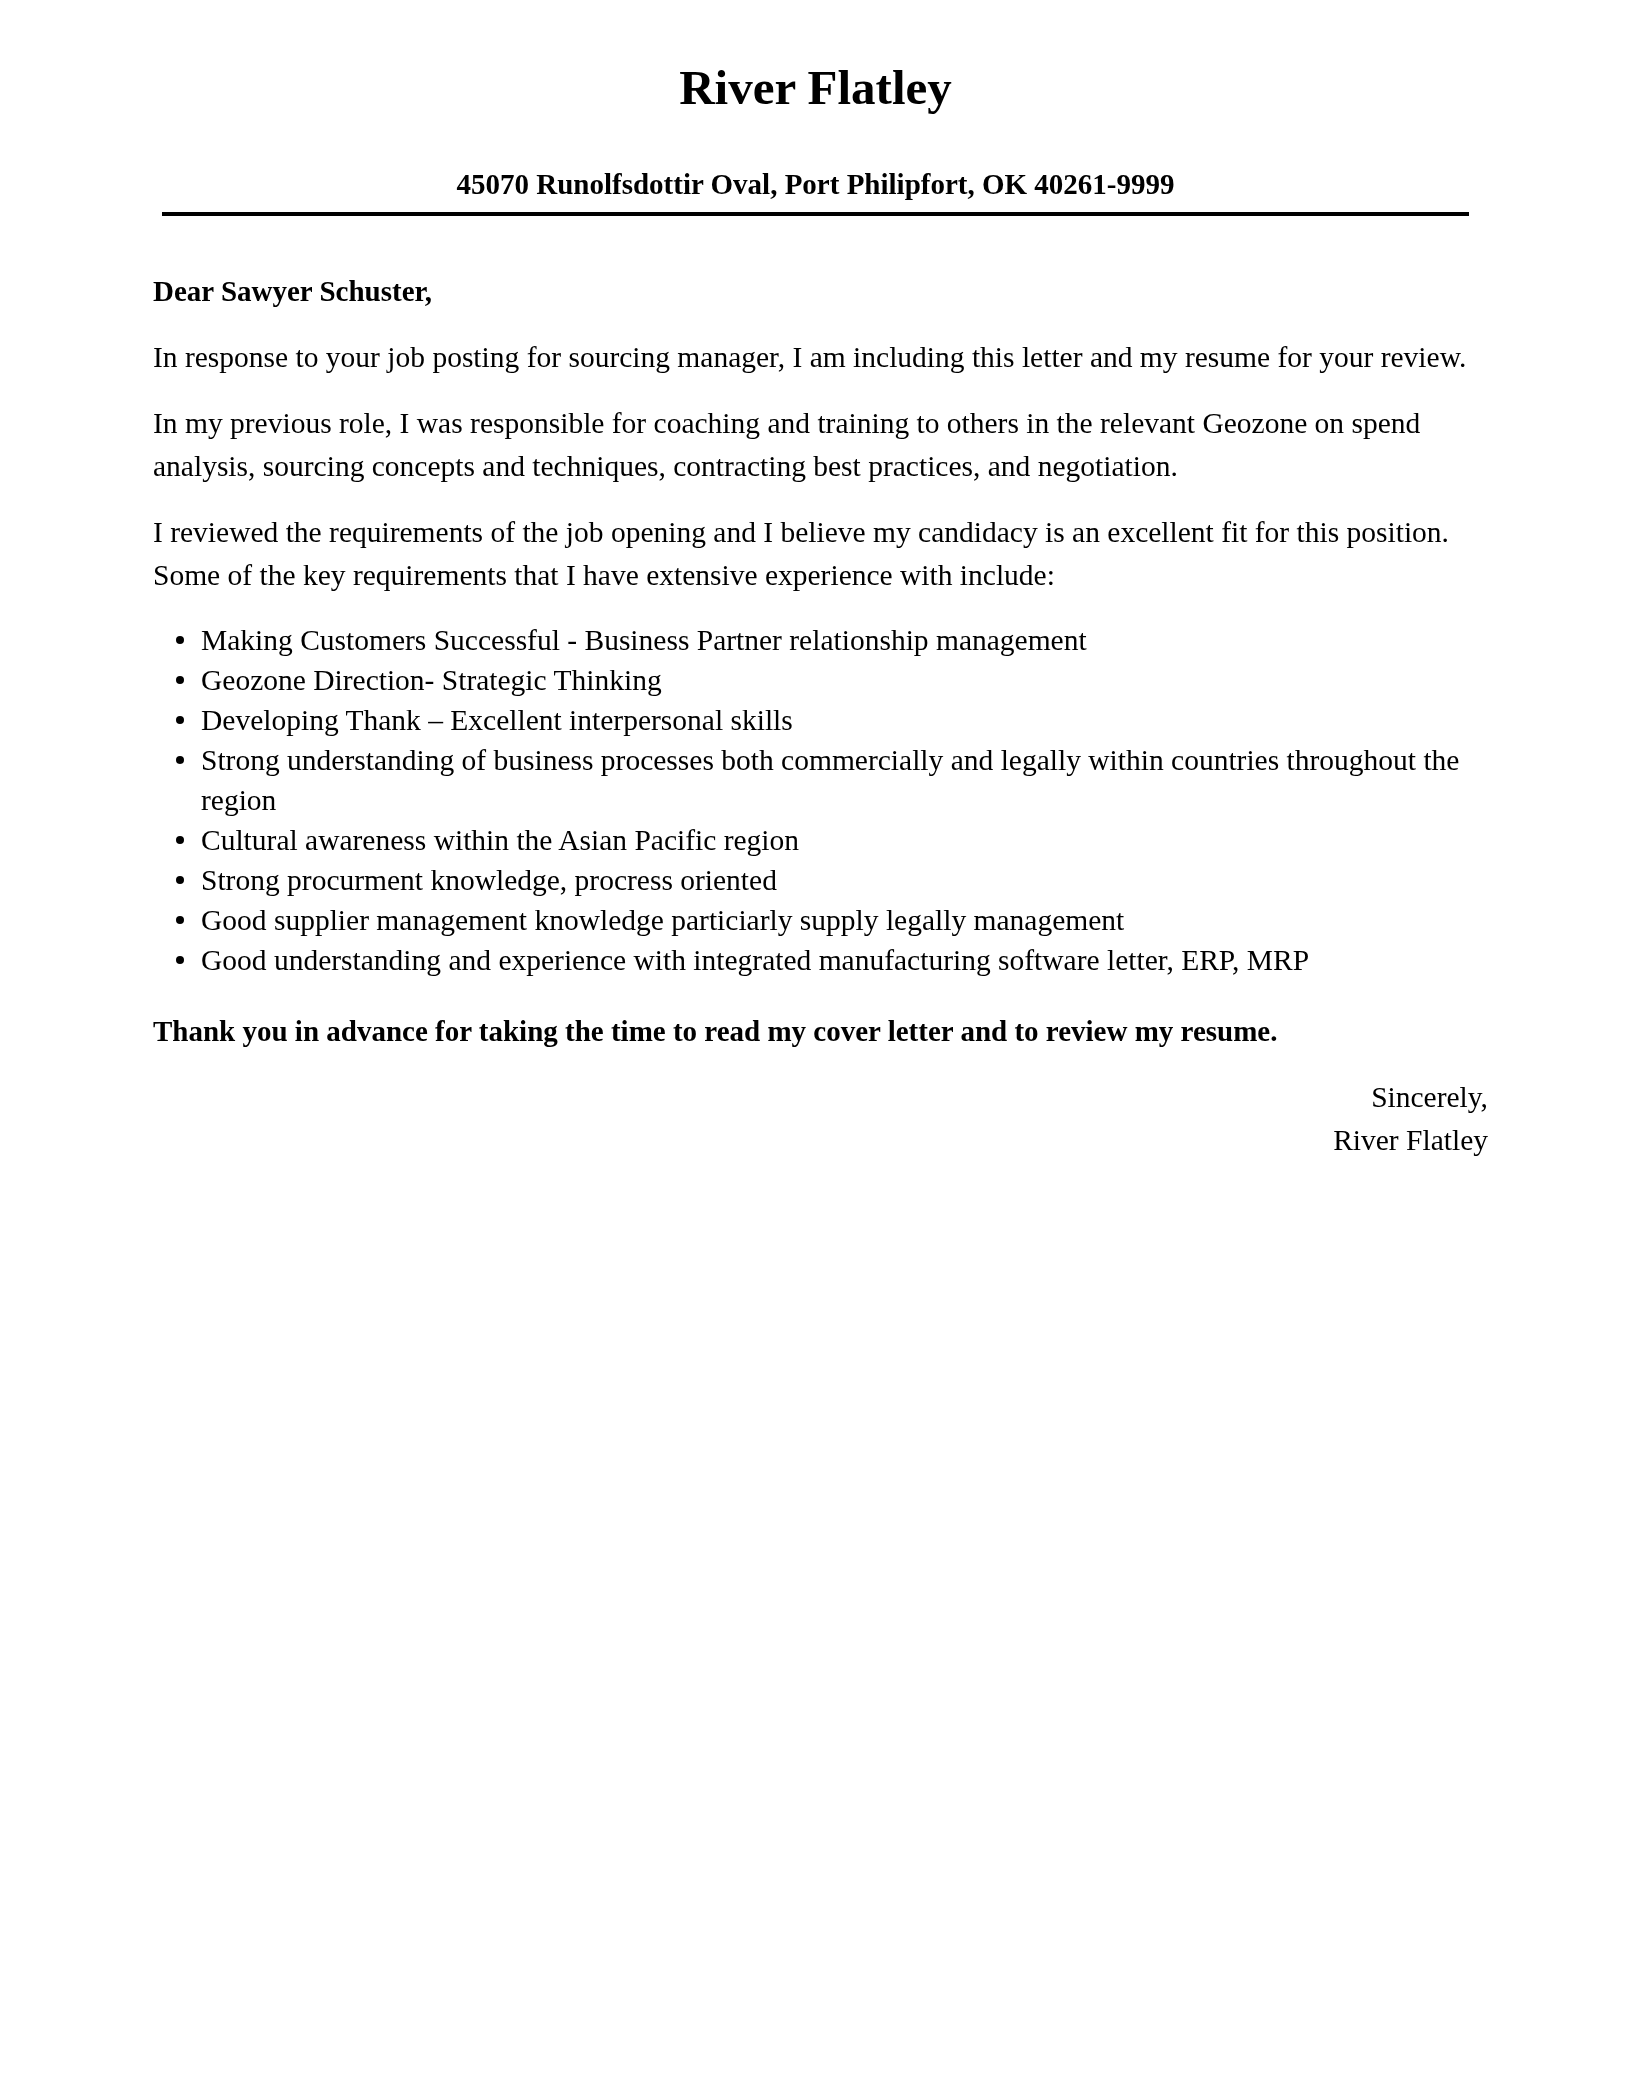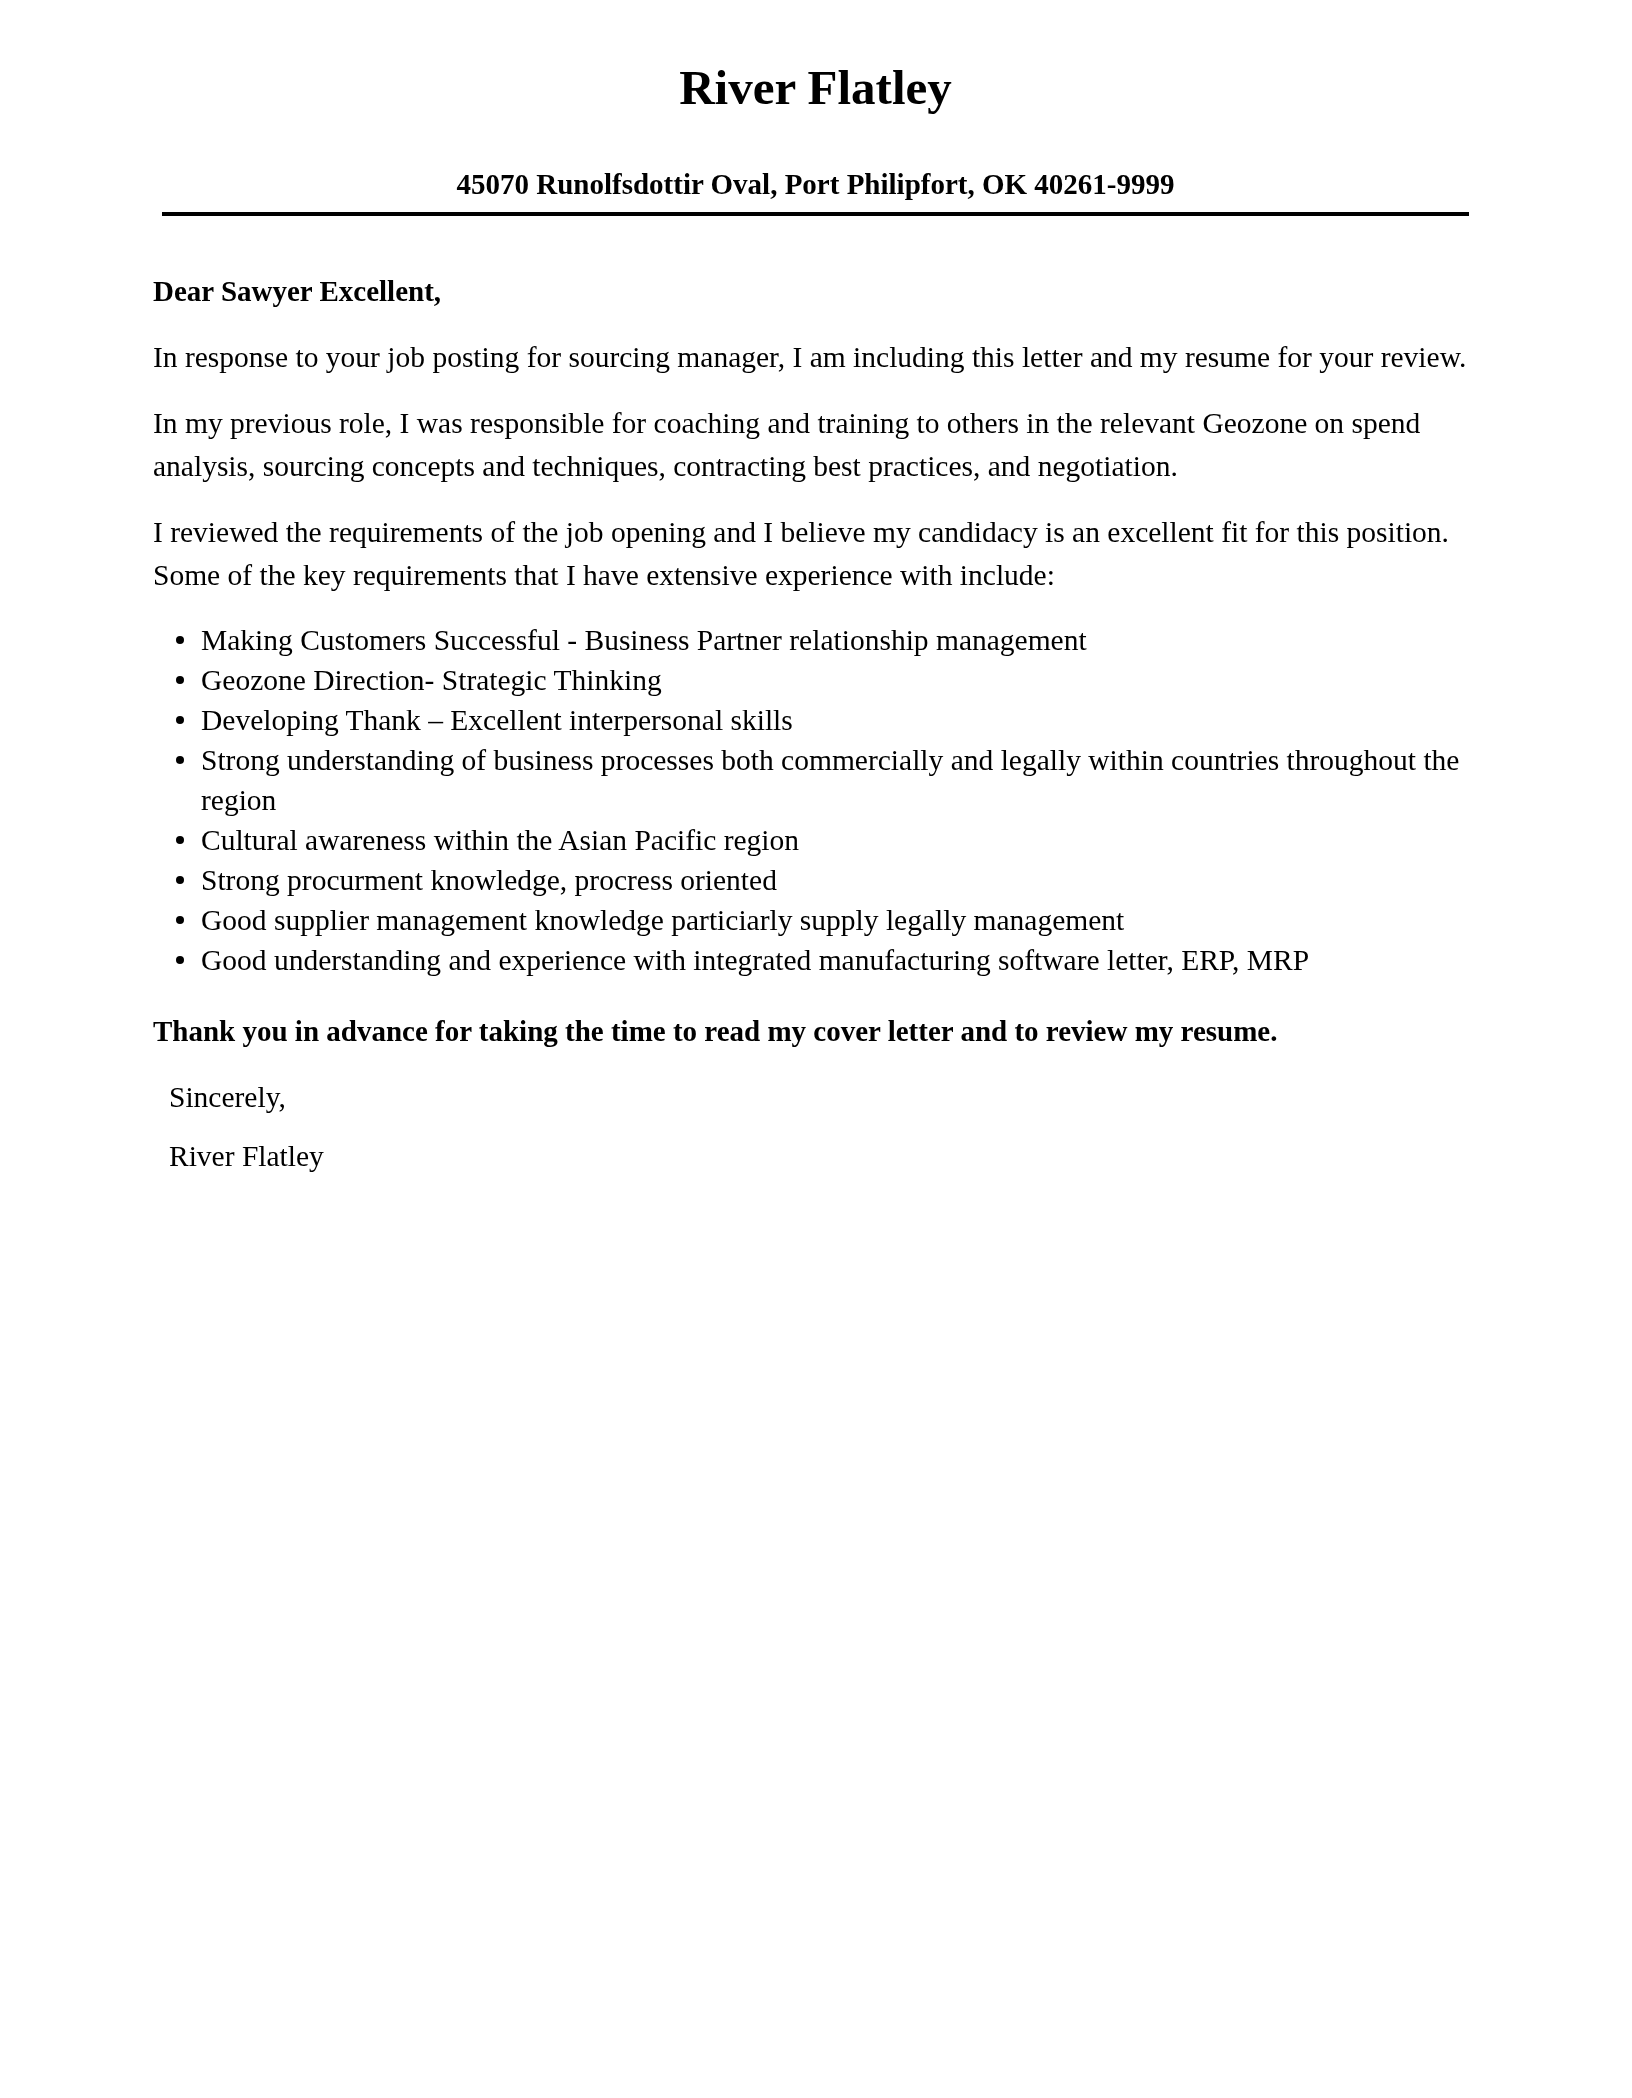--- a/index.html
+++ b/index.html
@@ -88,36 +88,37 @@
       height: 8px;
       border-radius: 50%;
       background: #000000;
     }
     .closing {
       font-weight: bold;
       font-size: 29px;
       margin: 0 0 23px 0;
     }
     .signoff {
-      margin: 16px;
+      margin: 0;
+      text-align: right;
     }
   </style>
 </head>
 <body>
 
 <div class="page">
 
   <div class="header">
     <h1 class="name">River Flatley</h1>
     <p class="address">45070 Runolfsdottir Oval, Port Philipfort, OK 40261-9999</p>
     <div class="rule"></div>
   </div>
 
   <div class="body">
-    <p class="salutation">Dear Sawyer Excellent,</p>
+    <p class="salutation">Dear Sawyer Schuster,</p>
 
     <p class="para">In response to your job posting for sourcing manager, I am including this letter and my resume for your review.</p>
     <p class="para">In my previous role, I was responsible for coaching and training to others in the relevant Geozone on spend analysis, sourcing concepts and techniques, contracting best practices, and negotiation.</p>
     <p class="para">I reviewed the requirements of the job opening and I believe my candidacy is an excellent fit for this position. Some of the key requirements that I have extensive experience with include:</p>
 
     <ul class="reqs">
       <li><span class="bullet"></span><span>Making Customers Successful - Business Partner relationship management</span></li>
       <li><span class="bullet"></span><span>Geozone Direction- Strategic Thinking</span></li>
       <li><span class="bullet"></span><span>Developing Thank – Excellent interpersonal skills</span></li>
       <li><span class="bullet"></span><span>Strong understanding of business processes both commercially and legally within countries throughout the region</span></li>

